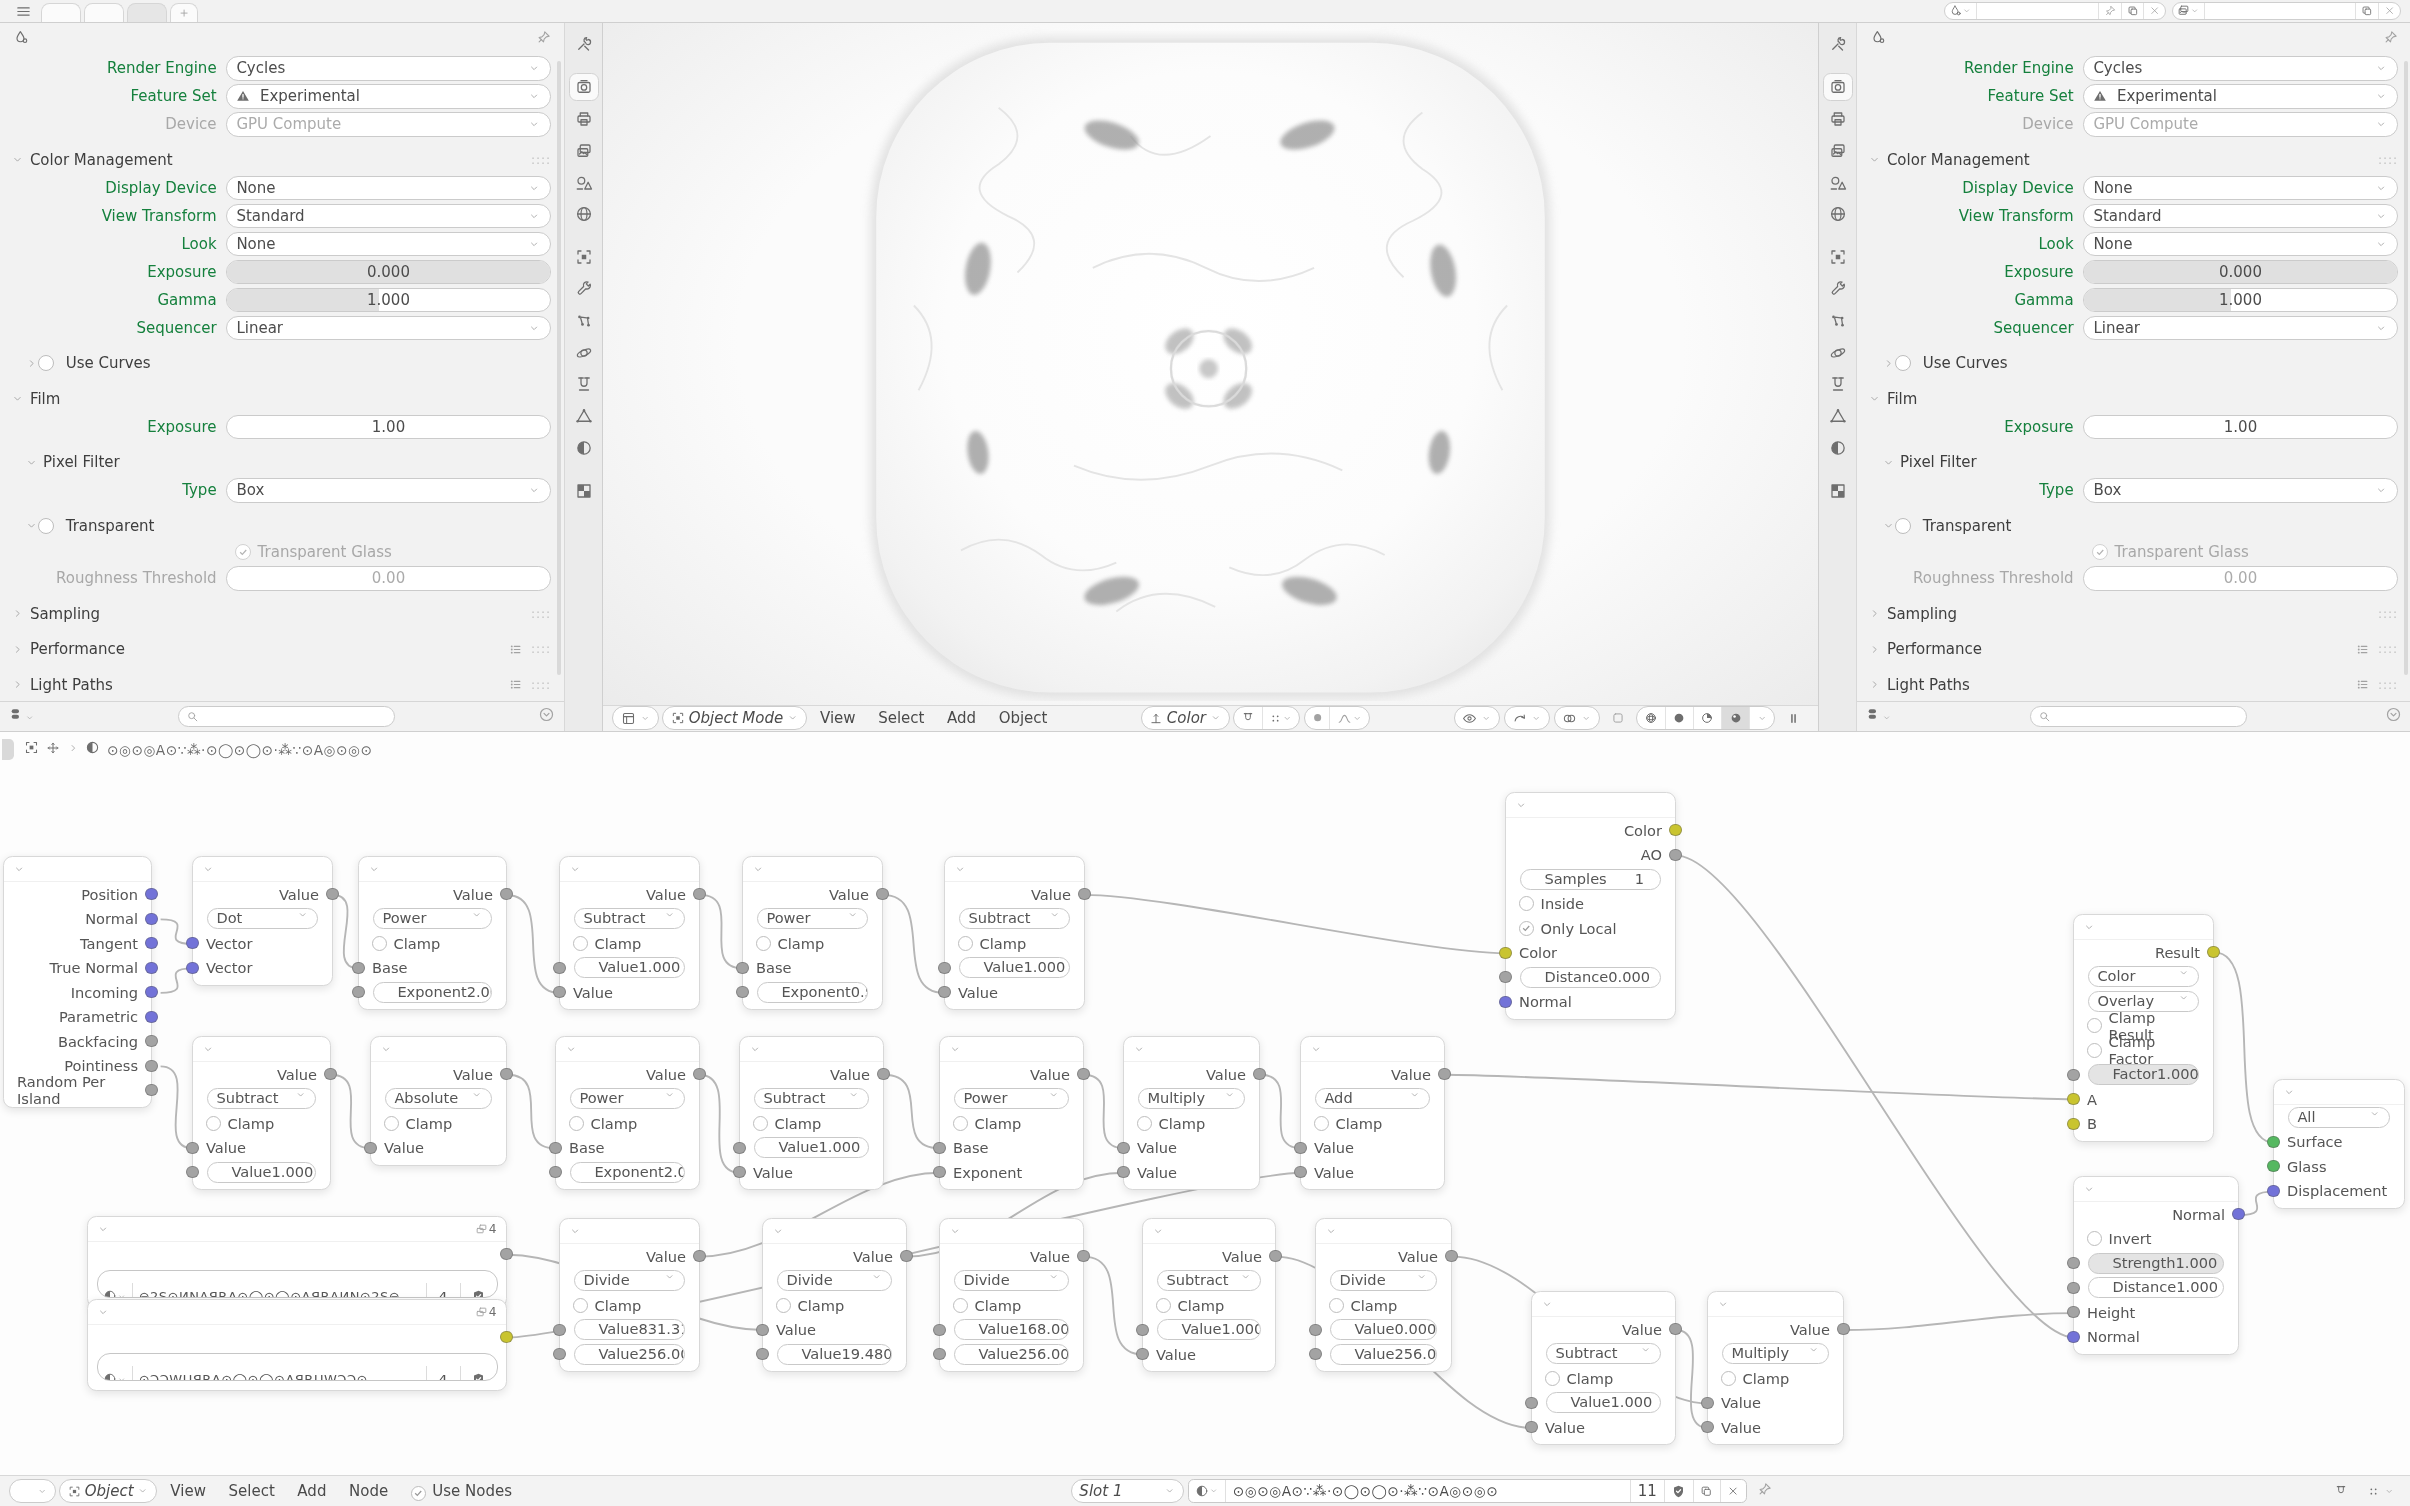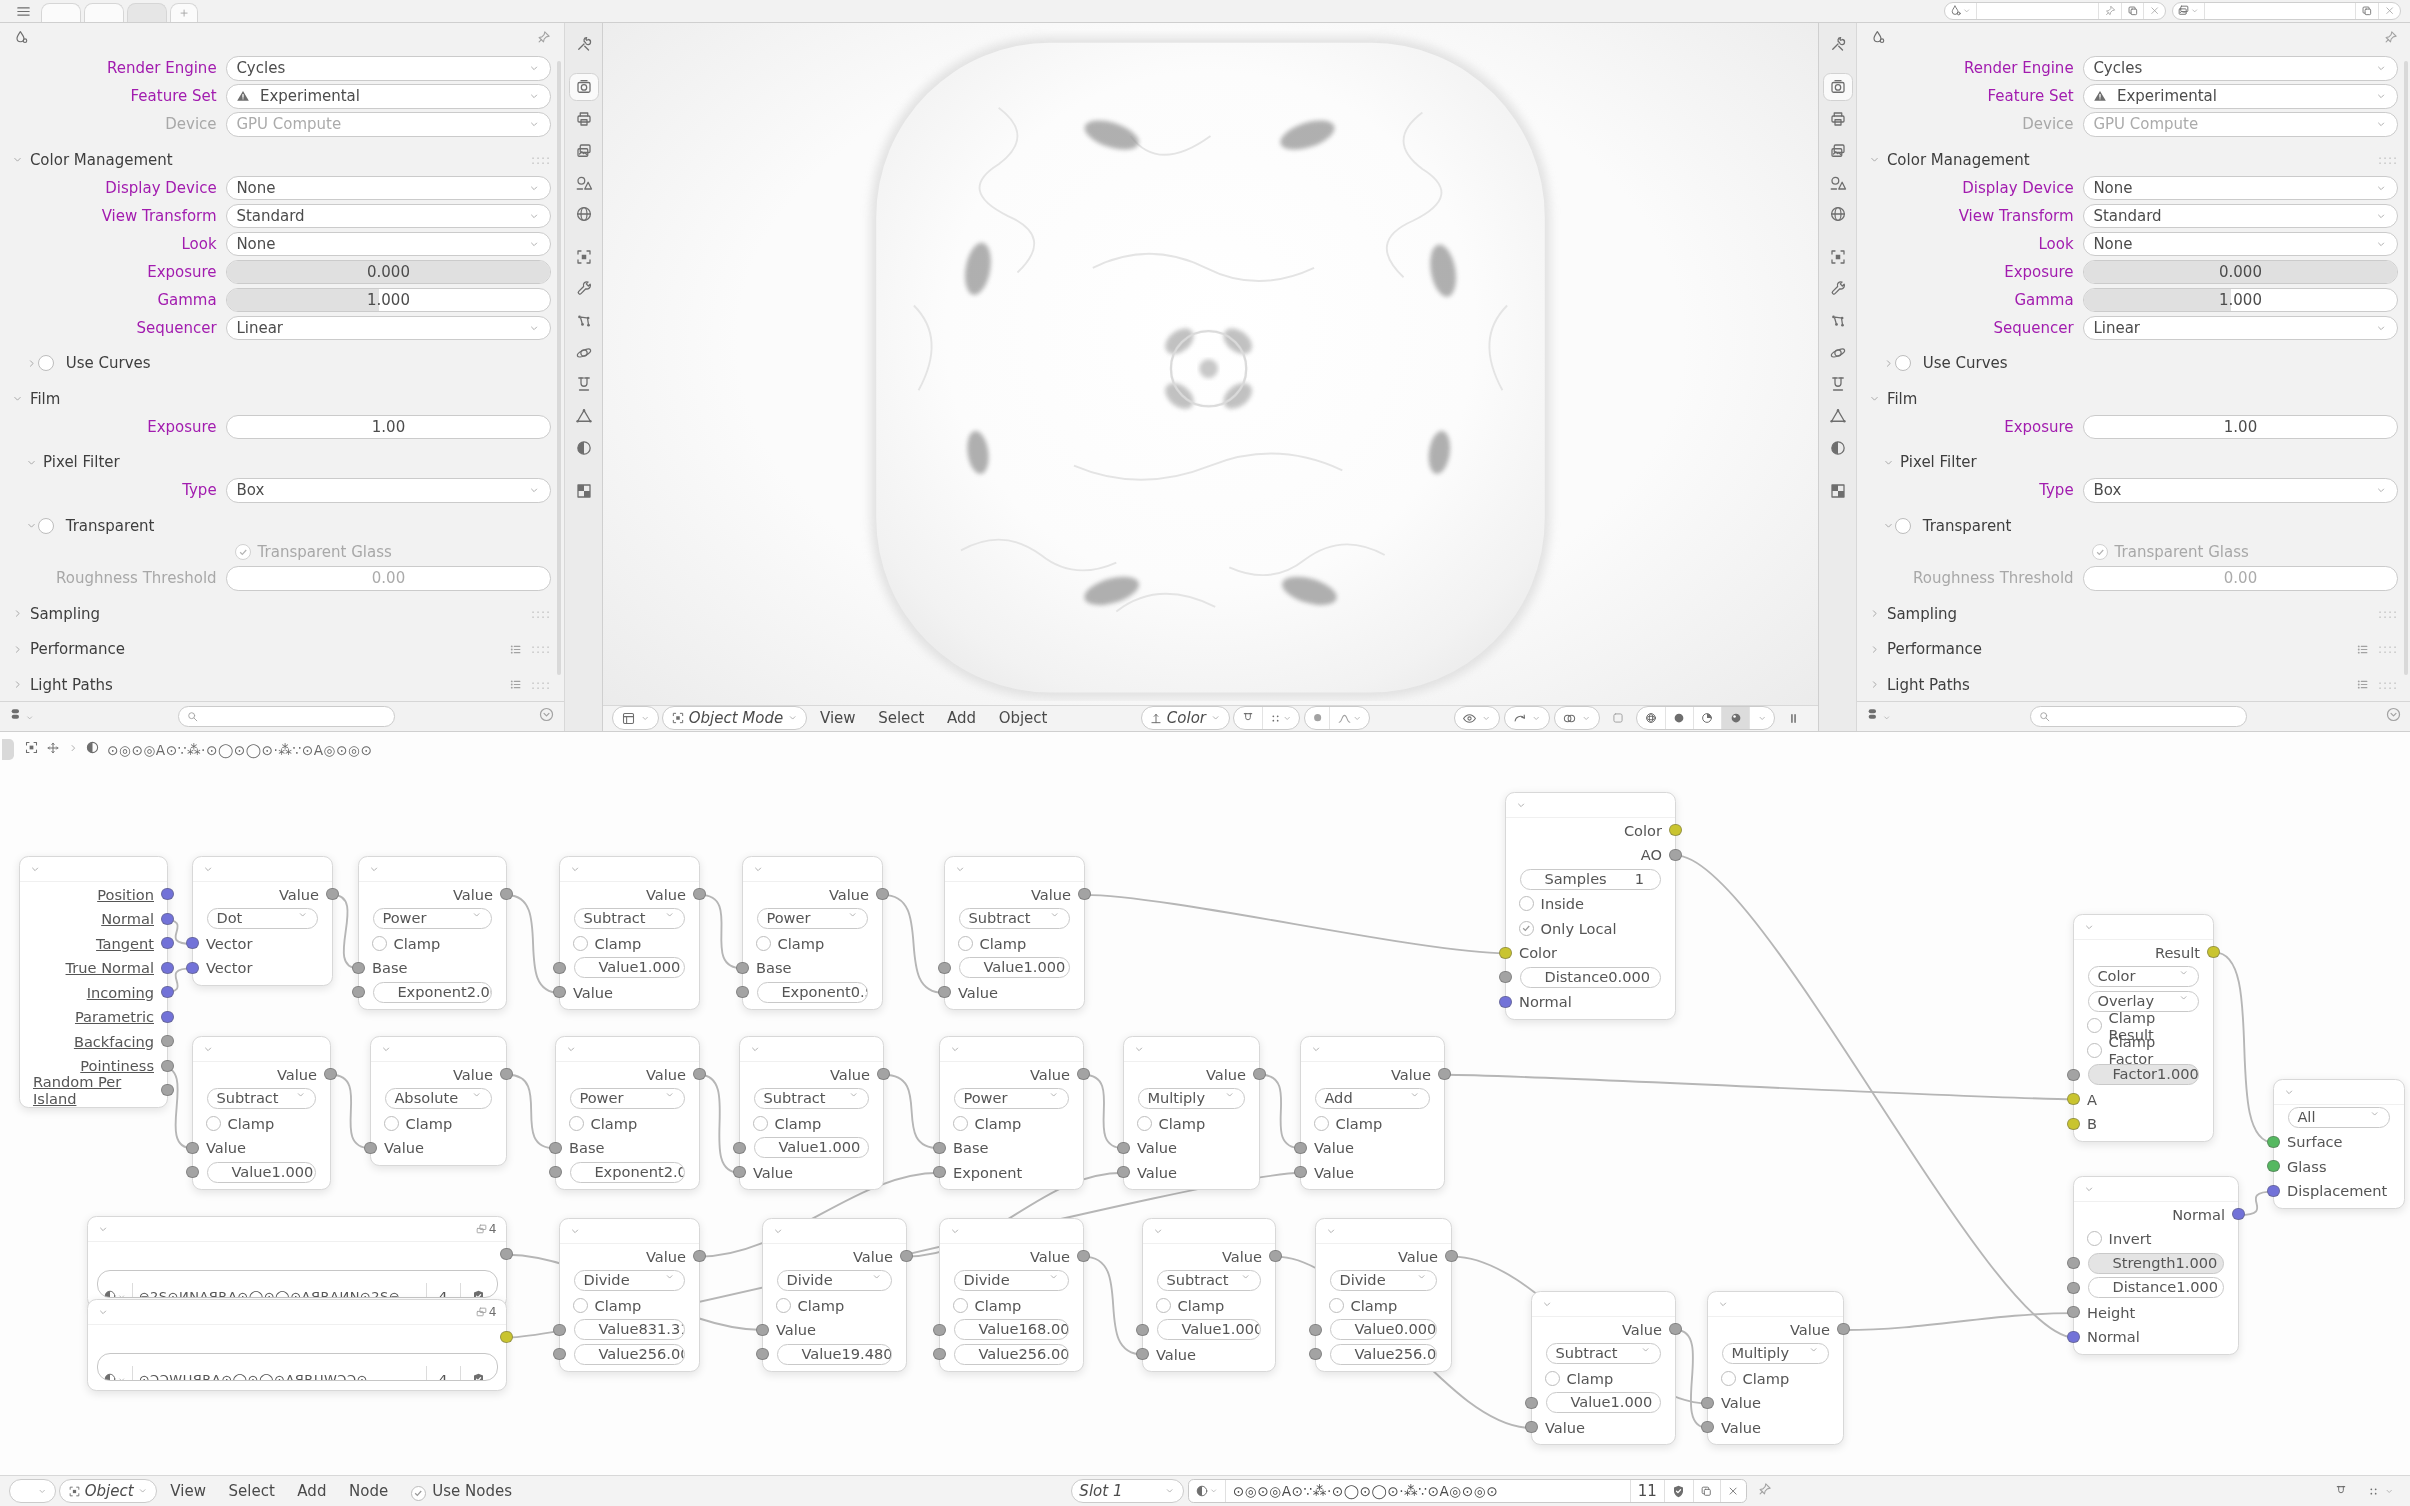--- a/index.html
+++ b/index.html
@@ -25,21 +25,21 @@
   
   #main-row{display:flex;height:708px;}
   .props{width:603px;background:#f2f2f2;display:flex;position:relative;}
   .props.mirror{width:593px;flex-direction:row-reverse;border-left:0.9px solid #cfcfcf;}
   .props:not(.mirror){border-right:0.9px solid #cfcfcf;}
   .p-main{flex:1;display:flex;flex-direction:column;min-width:0;}
   .p-body{flex:1;overflow:hidden;padding-top:1.9px;}
   .p-top{height:30px;display:flex;align-items:center;padding:0 13px;}
   .p-top .spacer{flex:1;}
   .p-row{display:flex;align-items:center;height:28px;}
-  .p-label{width:226px;text-align:right;padding-right:9.4px;color:#a21caf;white-space:nowrap;}
+  .p-label{width:226px;text-align:right;padding-right:9.4px;color:#15803d;white-space:nowrap;}
   .p-label.dis{color:#a8a8a8;}
   .p-fieldwrap{flex:1;margin-right:13px;position:relative;}
   .pill{position:relative;height:24.5px;border:0.9px solid #cbcbcb;border-radius:12.2px;background:#fff;display:flex;align-items:center;padding:0 9.4px;overflow:hidden;}
   .pill .val{flex:1;white-space:nowrap;overflow:hidden;}
   .pill.center .val{text-align:center;}
   .pill .fill{position:absolute;left:0;top:0;bottom:0;background:#e0e0e0;}
   .pill .over{position:relative;z-index:1;display:flex;align-items:center;flex:1;}
   .pill.dis{color:#ababab;}
   .p-sec{display:flex;align-items:center;height:28px;margin-top:7.5px;padding:0 13px 0 11.3px;color:#3e3e3e;}
   .p-sec .lbl{margin-left:5.6px;}
@@ -1144,21 +1144,21 @@
         <path d="M1150.5 557 C1207 557 1157 661 1213.5 661"></path>
         <path d="M1354.5 557 C1444.5 557 1536.5 739 1626.5 739"></path>
         <path d="M1542.5 557 C1632.5 557 1723.5 713 1813.5 713"></path>
         <path d="M1779.5 635 C1821.5 635 1771.5 739 1813.5 739"></path>
         <path d="M1958.5 635 C2048.5 635 2112.5 617 2202.5 617"></path>
         <path d="M1779.5 131 C1869.5 131 2112.5 643 2202.5 643"></path>
         <path d="M2351.5 234 C2408 234 2358 436 2414.5 436"></path>
         <path d="M2377.5 513 C2421 513 2371 488 2414.5 488"></path>
       </svg>
     <div id="nodes">
-        <div class="node" style="left: 19px; top: 124px; width: 149px; text-decoration: underline;">
+        <div class="node" style="left: 3px; top: 124px; width: 149px;">
           <div class="n-head">
             <svg class="ic dim" width="12.2" height="12.2" viewBox="0 0 24 24">
               <path d="M7 10l5 5 5-5"></path>
             </svg>
             <span class="spacer"></span>
           </div>
           <div class="n-row n-out">
             <span class="n-txt">Position</span>
             <span class="sock r" id="sk-geometry-0" style="background: rgb(114, 114, 216);"></span>
           </div>

